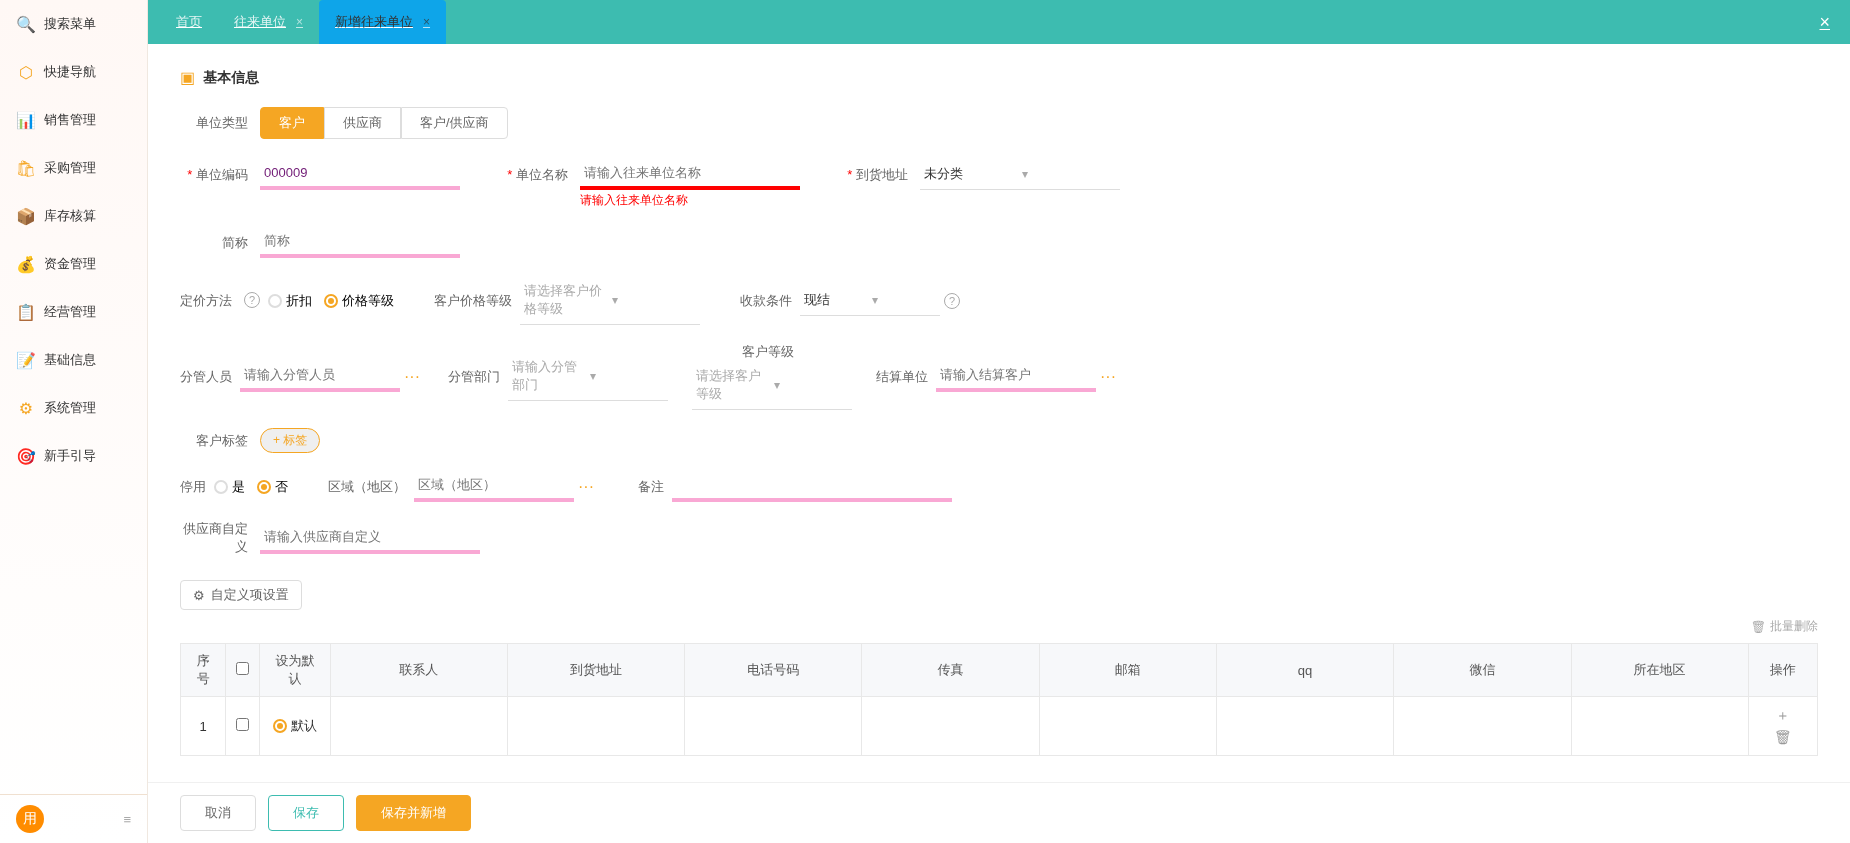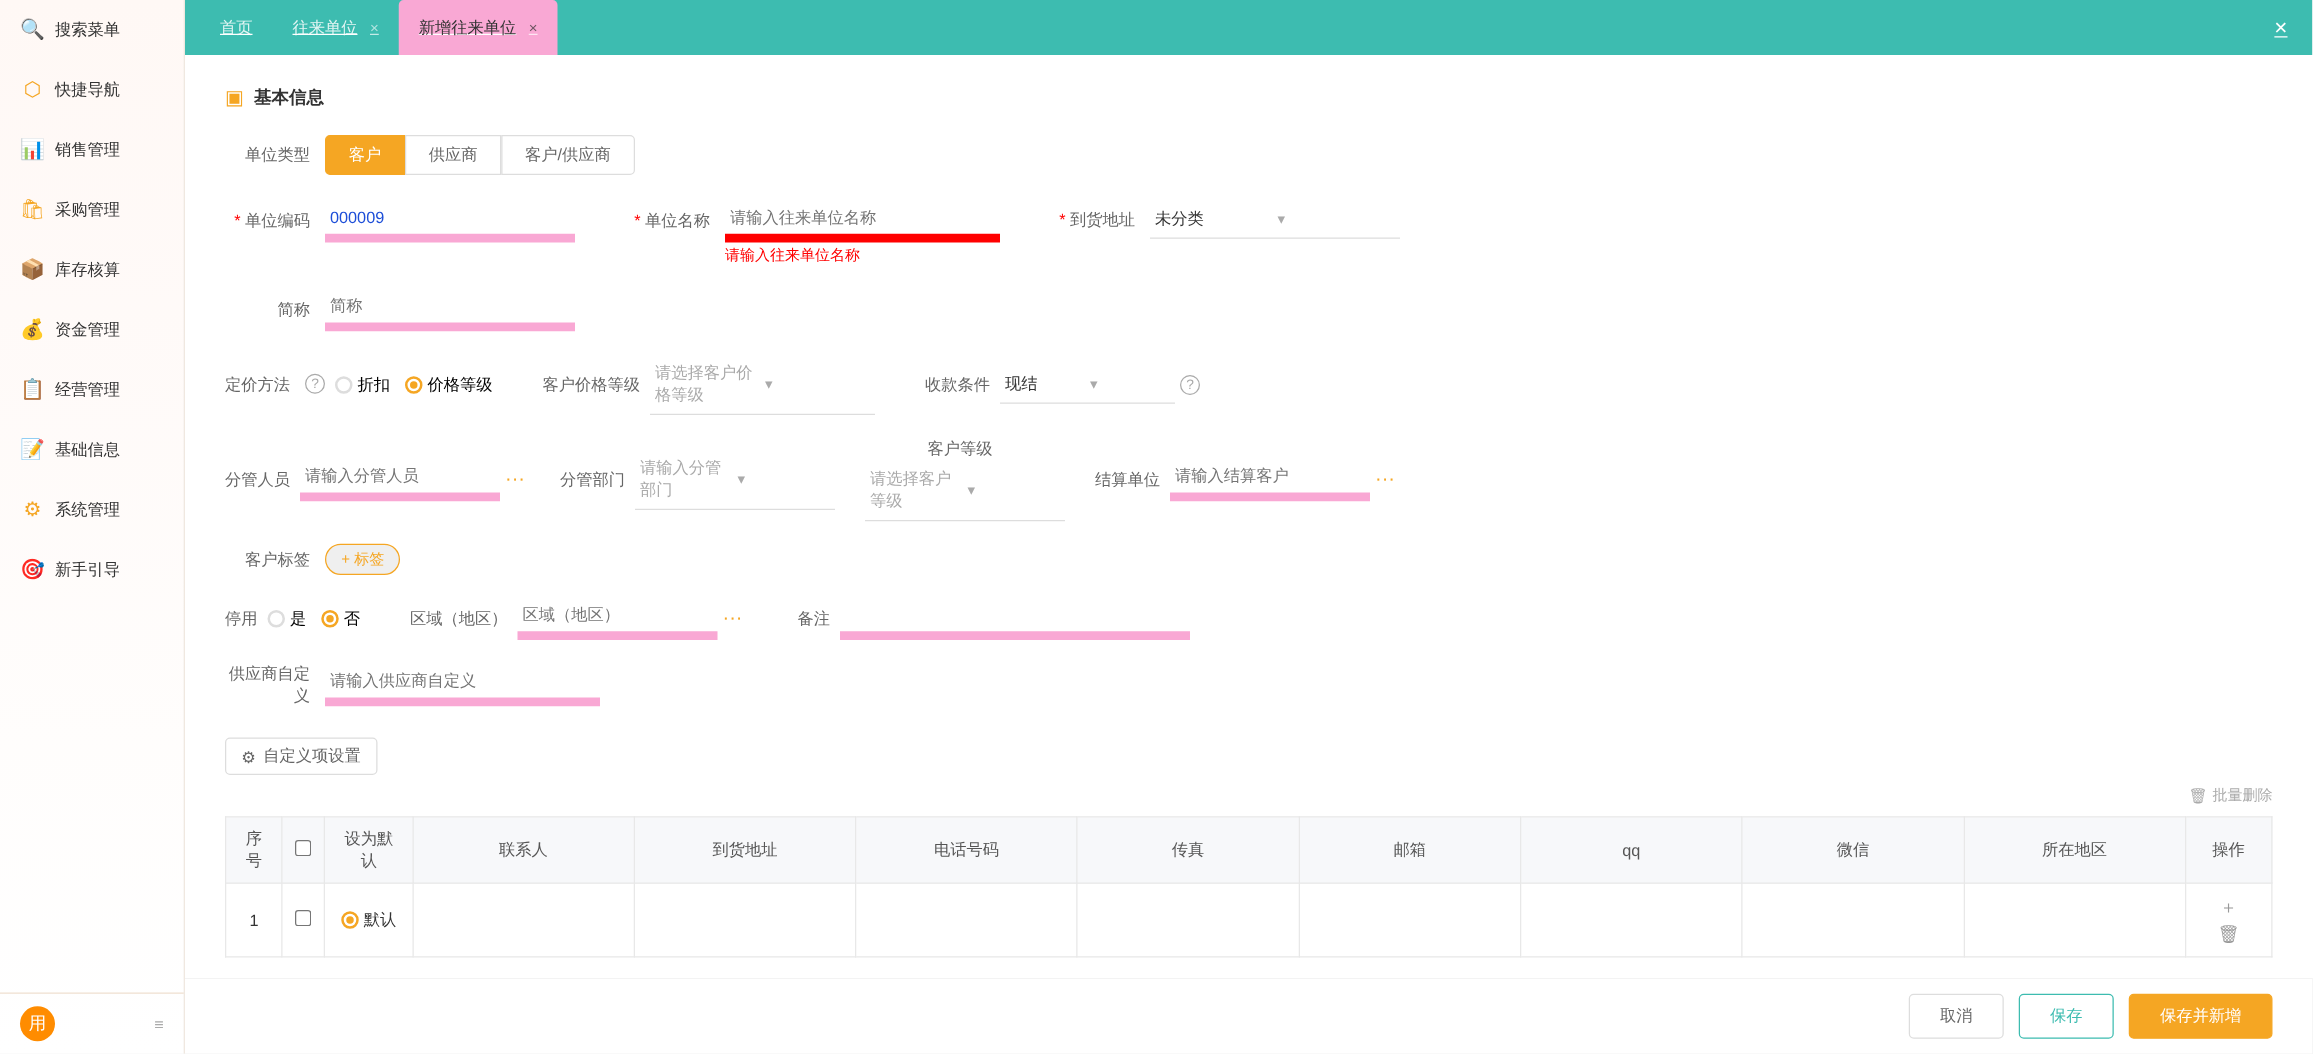--- a/index.html
+++ b/index.html
@@ -77,21 +77,21 @@
       align-items: center;
       height: 44px;
       padding: 0 16px;
       cursor: pointer;
       font-size: 13px;
       color: rgba(255,255,255,0.85);
       gap: 6px;
       white-space: nowrap;
     }
     .tab.active {
-      background: #f9a8d4;
+      background: #0ea5e9;
       color: #333;
       border-radius: 4px 4px 0 0;
     }
     .tab-close {
       font-size: 12px;
       margin-left: 4px;
       opacity: 0.7;
     }
     .tab-bar-spacer { flex: 1; }
     .tab-bar-close {
@@ -141,25 +141,25 @@
       padding-right: 12px;
       flex-shrink: 0;
     }
     .form-label.required::before {
       content: '* ';
       color: red;
     }
     .form-input {
       width: 100%;
       border: none;
-      border-bottom: 7px solid #f9a8d4;
+      border-bottom: 4px solid #f9a8d4;
       padding: 6px 4px;
       font-size: 13px;
       outline: none;
-      color: #1d4ed8;
+      color: #701a75;
       background: transparent;
     }
     .form-input.error { border-bottom-color: red; }
     .error-msg {
       color: red;
       font-size: 12px;
       margin-top: 2px;
     }
 
     
@@ -290,21 +290,20 @@
       border: none;
       cursor: pointer;
       color: #999;
       font-size: 14px;
       padding: 2px 4px;
     }
 
     
     .footer {
       display: flex;
-      justify-content: flex-end;
       align-items: center;
       gap: 12px;
       padding: 12px 32px;
       background: white;
       border-top: 1px solid #f0f0f0;
     }
     .btn-cancel {
       padding: 8px 24px;
       border: 1px solid #ddd;
       background: white;

